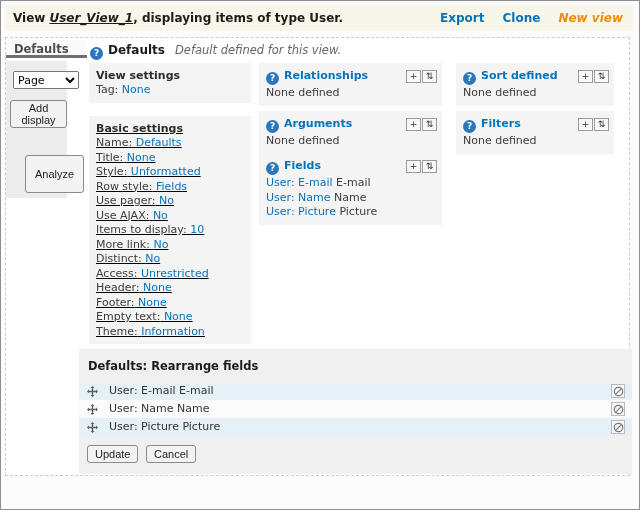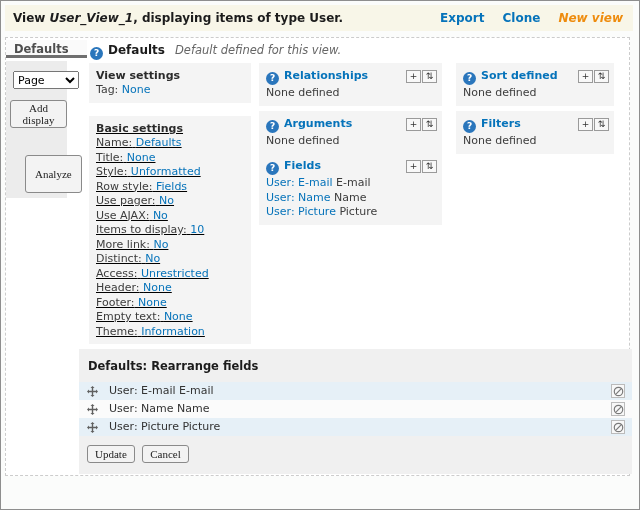--- a/index.html
+++ b/index.html
@@ -6,39 +6,39 @@
   html,body { background:#fff; }
   body { font-family:"DejaVu Sans", sans-serif; }
   .screen { position:relative; width:640px; height:510px; background:#fbfcfb;
             border:1px solid #8e8e8e; overflow:hidden; }
 
   
   .topbar { position:absolute; left:4px; top:4px; right:6px; height:26px;
             background:#f8f6e8; display:flex; align-items:center;
             padding:0 10px 0 8px; font-size:12px; }
   .topbar-title { flex:1; font-weight:bold; color:#1c1c1c; }
-  .topbar-title .vname { font-style:italic; margin-left:4px; }
+  .topbar-title .vname { font-style:italic; margin-left:4px;text-decoration:underline; }
   .topbar-link { font-weight:bold; color:#0673ba; text-decoration:none;
                  margin-left:18px; cursor:pointer; }
   .topbar-link.newview { color:#ee8c0e; font-style:italic; }
 
   
   .container { position:absolute; left:4px; top:36px; width:625px; height:439px;
                background:#fff; border:1px dashed #cccccc; }
 
   
   .tab { position:absolute; left:0; top:2px; width:81px; height:18px;
          padding:2px 0 0 8px; font-size:11.5px; font-weight:bold; color:#4e4e4e;
          border-bottom:3px solid #6f6f6f; cursor:pointer; background:#fafafa; }
   .side-panel { position:absolute; left:0; top:23px; width:61px; height:137px;
                 background:#ececec; }
   .display-select { display:block; margin:10px 0 0 7px; width:66px; height:18px;
                     font-size:11px; font-family:"DejaVu Sans", sans-serif; }
   .btn { background:#f3f3f3; border:1px solid #8a8a8a; border-radius:3px;
-         font-size:11px; color:#222; font-family:Liberation Serif, serif;
+         font-size:11px; color:#222; font-family:Liberation Sans, sans-serif;
          cursor:pointer; }
   .btn-add-display { display:block; margin:11px 0 0 4px; padding:1px 5px; }
   .btn-analyze { display:block; margin:27px 0 0 19px; padding:12px 9px; }
 
   
   .main-heading { position:absolute; left:84px; top:5px; height:16px;
                   font-size:12px; white-space:nowrap; }
   .heading-title { font-weight:bold; color:#1c1c1c; }
   .heading-desc { font-style:italic; color:#666; margin-left:10px; font-size:11.5px; }
 

